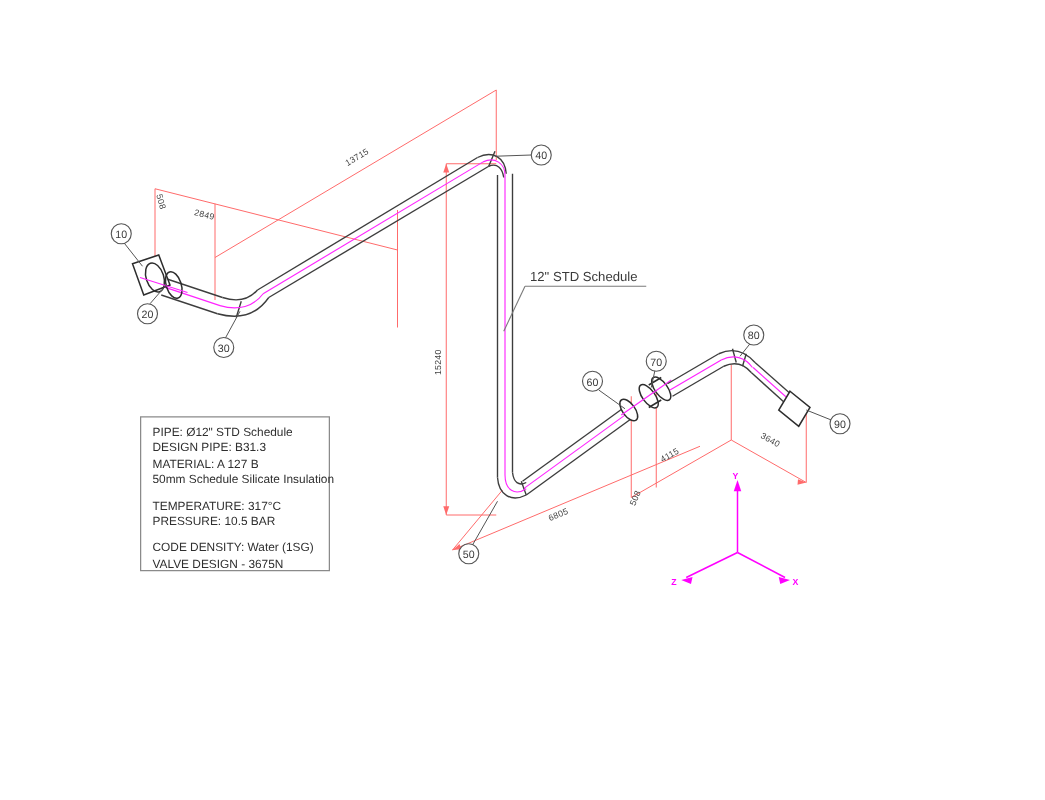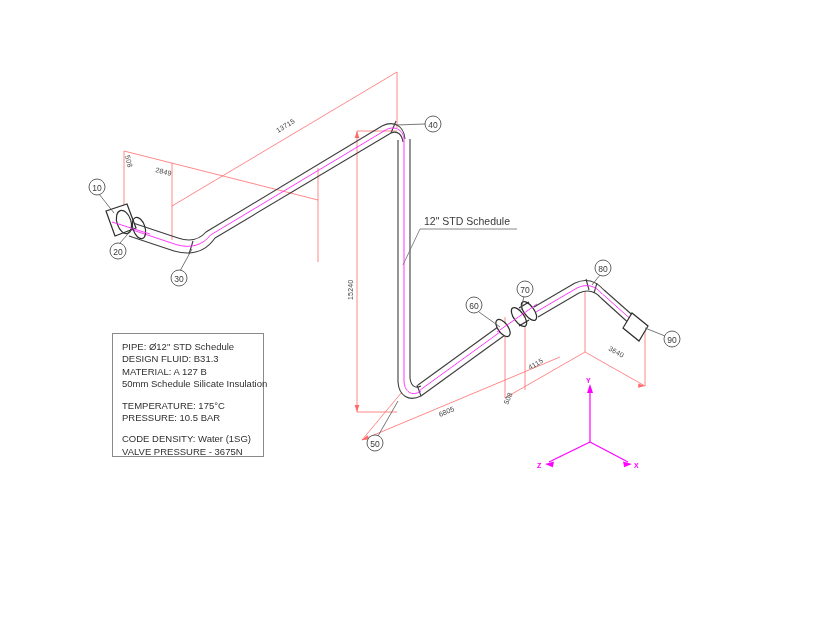--- a/index.html
+++ b/index.html
@@ -278,22 +278,22 @@
 
     <line x1="590" y1="442" x2="549" y2="462" stroke="#ff00ff" stroke-width="1.2"></line>
     <path d="M545 464 l9 -2.4 l-1.2 5.6 z" fill="#ff00ff" stroke="none"></path>
     <text class="axis-text" x="537" y="468">Z</text>
   </g>
 
 </svg>
 
 <div id="info-box">
   <div class="line">PIPE: Ø12" STD Schedule</div>
-  <div class="line">DESIGN FLUID: B31.3</div>
+  <div class="line">DESIGN PIPE: B31.3</div>
   <div class="line">MATERIAL: A 127 B</div>
   <div class="line">50mm Schedule Silicate Insulation</div>
   <div class="spacer"></div>
-  <div class="line">TEMPERATURE: 175°C</div>
+  <div class="line">TEMPERATURE: 317°C</div>
   <div class="line">PRESSURE: 10.5 BAR</div>
   <div class="spacer"></div>
   <div class="line">CODE DENSITY: Water (1SG)</div>
-  <div class="line">VALVE PRESSURE - 3675N</div>
+  <div class="line">VALVE DESIGN - 3675N</div>
 </div>
 
 </body></html>

